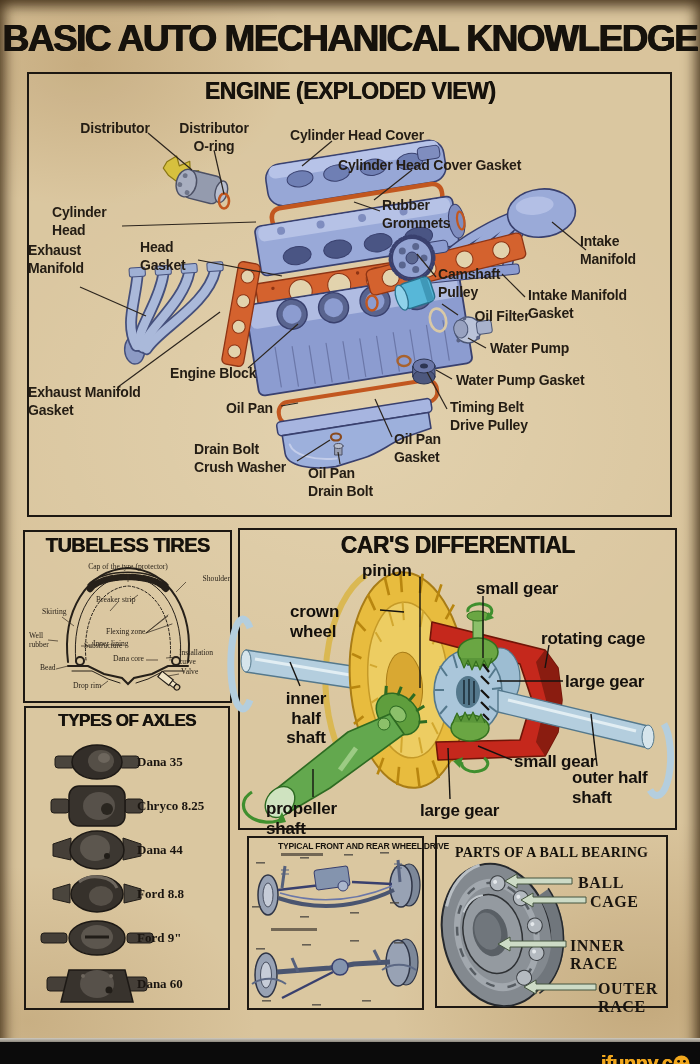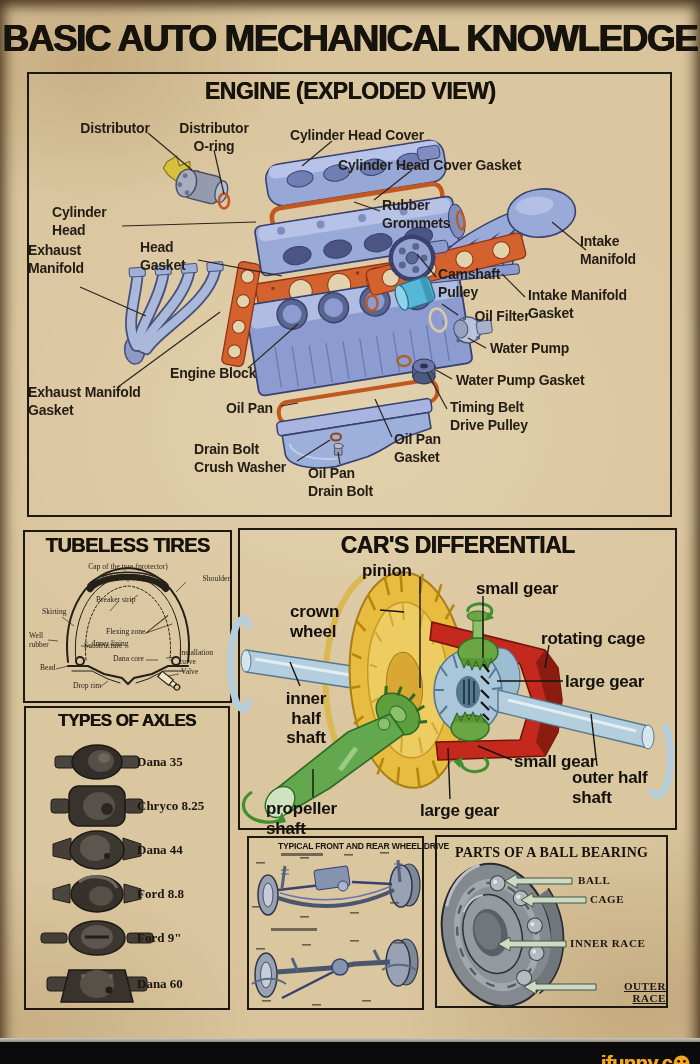--- a/index.html
+++ b/index.html
@@ -25,21 +25,21 @@
   #t-tire{top:534px;left:23px;width:209px;font-size:20px;text-shadow:.5px 0 #16120c;}
   #t-diff{top:532px;left:238px;width:439px;font-size:23px;text-shadow:.5px 0 #16120c;}
   #t-axles{top:711px;left:24px;width:206px;font-size:17px;text-shadow:.5px 0 #16120c;}
   #t-wheel{top:841px;left:249px;width:173px;font-size:8.6px;letter-spacing:-0.2px;margin-left:28px;}
   #t-bearing{top:845px;left:435px;width:233px;font-size:14px;font-family:"Liberation Serif",serif;letter-spacing:.2px;}
   .lbl{position:absolute;white-space:pre-line;z-index:4;}
   .lbl-engine{font-weight:bold;font-size:14px;line-height:1.25;letter-spacing:-0.2px;color:#241d14;}
   .lbl-tire{font-family:"Liberation Serif",serif;font-size:7.6px;line-height:1.15;color:#2b241b;}
   .lbl-diff{font-weight:bold;font-size:17px;line-height:1.15;letter-spacing:-0.2px;color:#14100c;}
   .lbl-axle{font-family:"Liberation Serif",serif;font-weight:bold;font-size:13px;color:#1a1510;}
-  .lbl-bearing{font-family:"Liberation Serif",serif;font-weight:bold;font-size:11px;letter-spacing:.6px;color:#1a1510;}
+  .lbl-bearing{font-family:"Liberation Serif",serif;font-weight:bold;font-size:16px;letter-spacing:.6px;color:#1a1510;}
   svg.art{position:absolute;left:0;top:0;z-index:3;pointer-events:none;}
   .bottombar{
     position:absolute;left:0;top:1042px;width:700px;height:22px;background:#0b0b0b;z-index:6;
     display:flex;align-items:center;justify-content:flex-end;padding-right:10px;box-sizing:border-box;
   }
   .bar-sep{position:absolute;left:0;top:1038px;width:700px;height:4px;background:linear-gradient(#cfcabf,#8d887e);z-index:6;}
   .wm{font-weight:bold;font-size:20px;letter-spacing:-0.5px;color:#f2a81d;display:flex;align-items:center;gap:1px;
       text-shadow:.5px 0 #f2a81d;margin-top:20px;}
 </style>
 </head>
@@ -570,14 +570,14 @@
     <div class="lbl lbl-diff" style="left: 420px; top: 801px; width: 85px; text-align: left;">large gear</div>
     <div class="lbl lbl-axle" style="left: 137px; top: 754px; width: 80px; text-align: left;">Dana 35</div>
     <div class="lbl lbl-axle" style="left: 137px; top: 798px; width: 85px; text-align: left;">Chryco 8.25</div>
     <div class="lbl lbl-axle" style="left: 137px; top: 842px; width: 80px; text-align: left;">Dana 44</div>
     <div class="lbl lbl-axle" style="left: 137px; top: 886px; width: 80px; text-align: left;">Ford 8.8</div>
     <div class="lbl lbl-axle" style="left: 137px; top: 930px; width: 80px; text-align: left;">Ford 9"</div>
     <div class="lbl lbl-axle" style="left: 137px; top: 976px; width: 80px; text-align: left;">Dana 60</div>
     <div class="lbl lbl-bearing" style="left: 578px; top: 874px; width: 70px; text-align: left;">BALL</div>
     <div class="lbl lbl-bearing" style="left: 590px; top: 893px; width: 70px; text-align: left;">CAGE</div>
     <div class="lbl lbl-bearing" style="left: 570px; top: 937px; width: 92px; text-align: left;">INNER RACE</div>
-    <div class="lbl lbl-bearing" style="left: 598px; top: 980px; width: 68px; text-align: right; text-decoration: underline;">OUTER RACE</div>
+    <div class="lbl lbl-bearing" style="left: 598px; top: 980px; width: 68px; text-align: left;">OUTER RACE</div>
   </div>
 
 </body></html>

